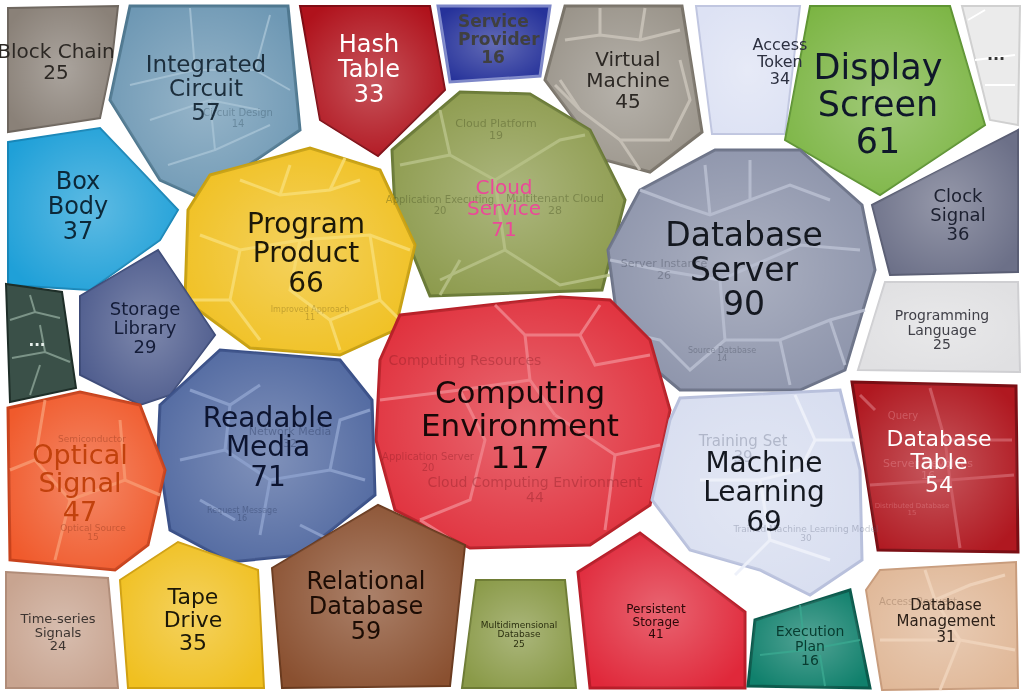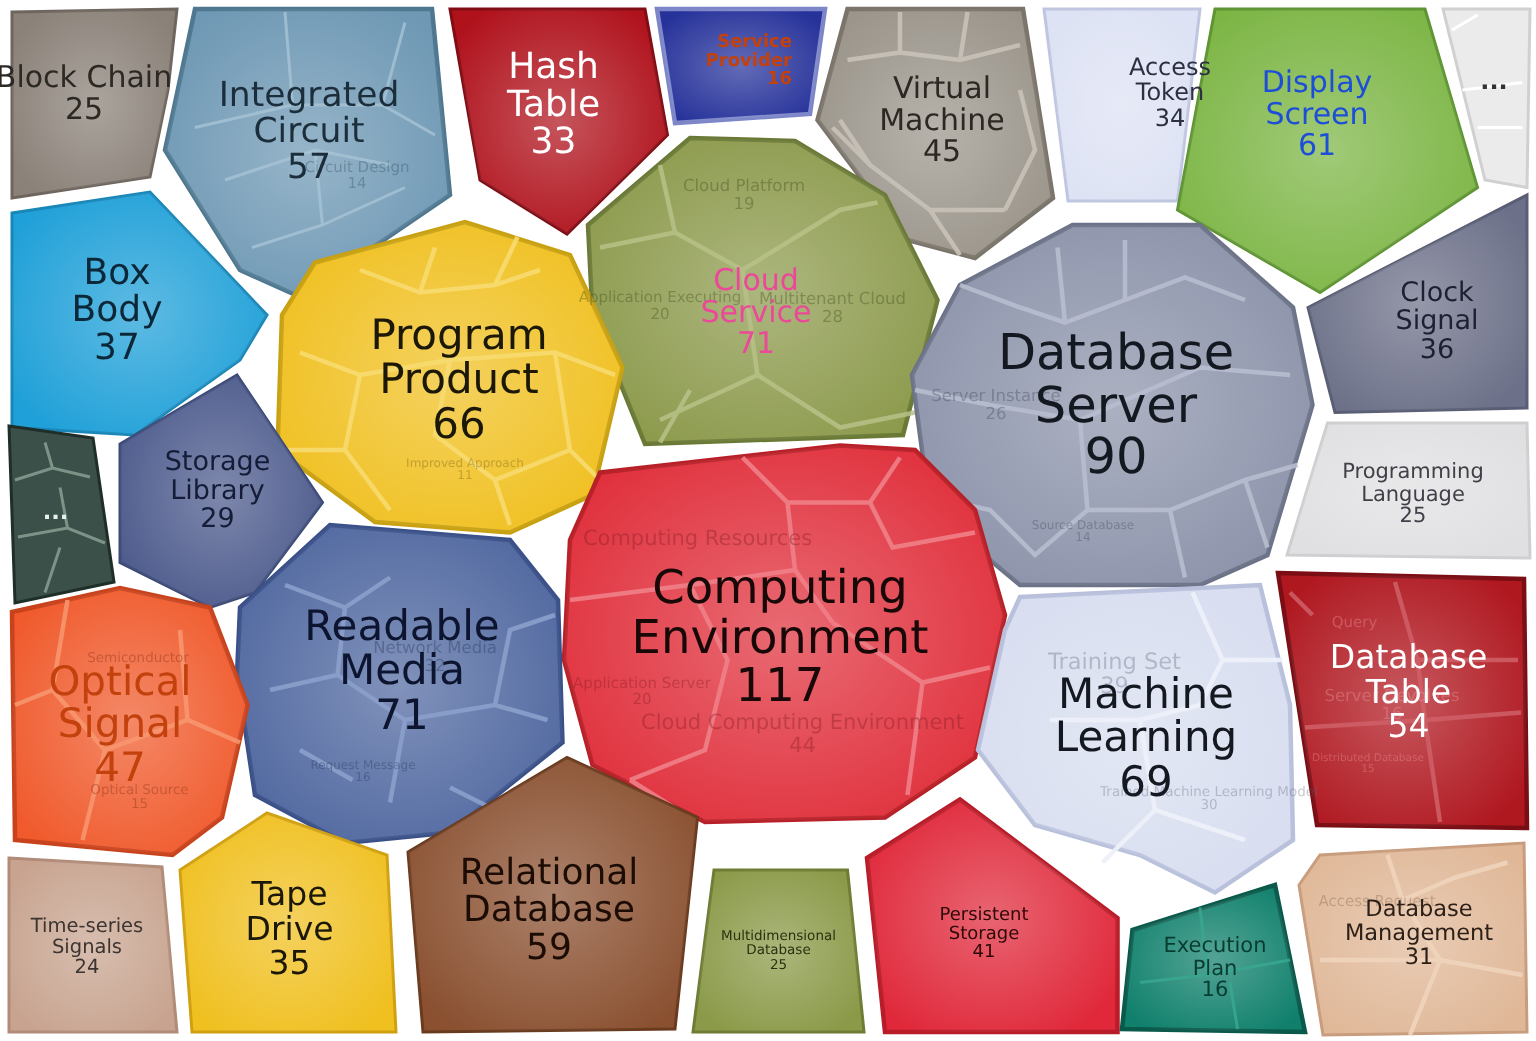--- a/index.html
+++ b/index.html
@@ -295,33 +295,33 @@
       <span class="val">25</span>
     </div>
   <div class="cell-label" style="left:206px;top:88px;font-size:23px;color:#1c2e3c;width:150px;white-space:normal;">
       <span class="name">Integrated Circuit</span>
       <span class="val">57</span>
     </div>
   <div class="cell-label" style="left:369px;top:70px;font-size:24px;color:#ffffff;width:80px;white-space:normal;">
       <span class="name">Hash Table</span>
       <span class="val">33</span>
     </div>
-  <div class="cell-label" style="left:493px;top:40px;font-size:12px;color:#c2410c;font-weight:bold;width:70px;white-space:normal;text-align:right;">
+  <div class="cell-label" style="left:493px;top:40px;font-size:17px;color:#404040;font-weight:bold;width:70px;white-space:normal;">
       <span class="name">Service Provider</span>
       <span class="val">16</span>
     </div>
   <div class="cell-label" style="left:628px;top:80px;font-size:20px;color:#2c2824;width:100px;white-space:normal;">
       <span class="name">Virtual Machine</span>
       <span class="val">45</span>
     </div>
   <div class="cell-label" style="left:745px;top:62px;font-size:16px;color:#2c3040;width:70px;white-space:normal;margin-left:35px;">
       <span class="name">Access Token</span>
       <span class="val">34</span>
     </div>
-  <div class="cell-label" style="left:878px;top:76px;font-size:20px;color:#1d4ed8;width:140px;white-space:normal;">
+  <div class="cell-label" style="left:878px;top:104px;font-size:35px;color:#0f172a;width:140px;white-space:normal;">
       <span class="name">Display Screen</span>
       <span class="val">61</span>
     </div>
   <div class="cell-label" style="left:996px;top:55px;font-size:16px;color:#333;font-weight:bold;">
       <span class="name">...</span>
     </div>
   <div class="cell-label" style="left:78px;top:207px;font-size:24px;color:#0c2838;width:80px;white-space:normal;">
       <span class="name">Box Body</span>
       <span class="val">37</span>
     </div>

